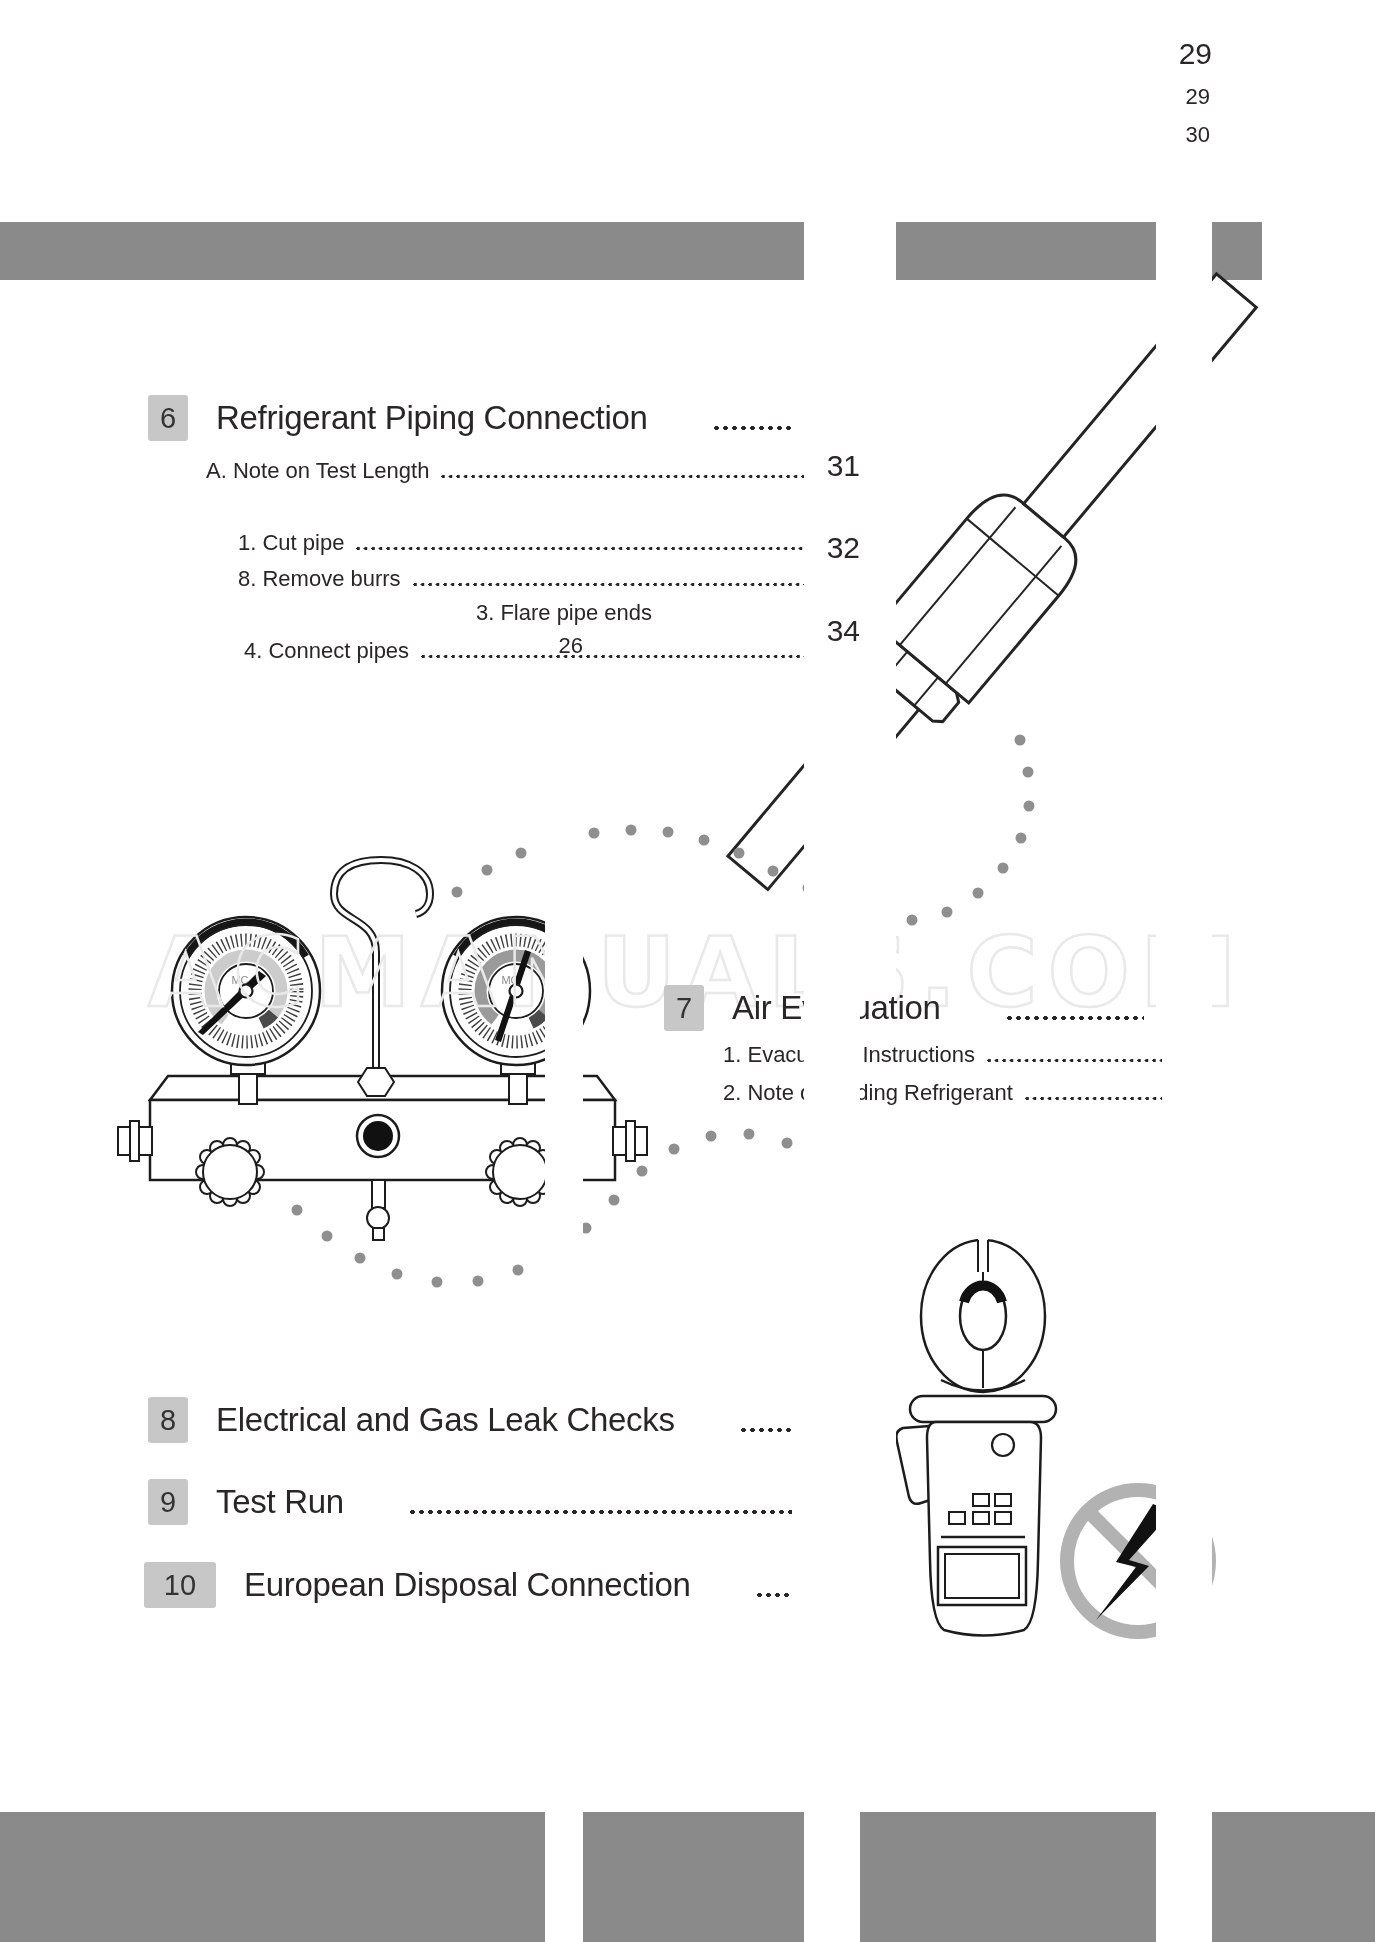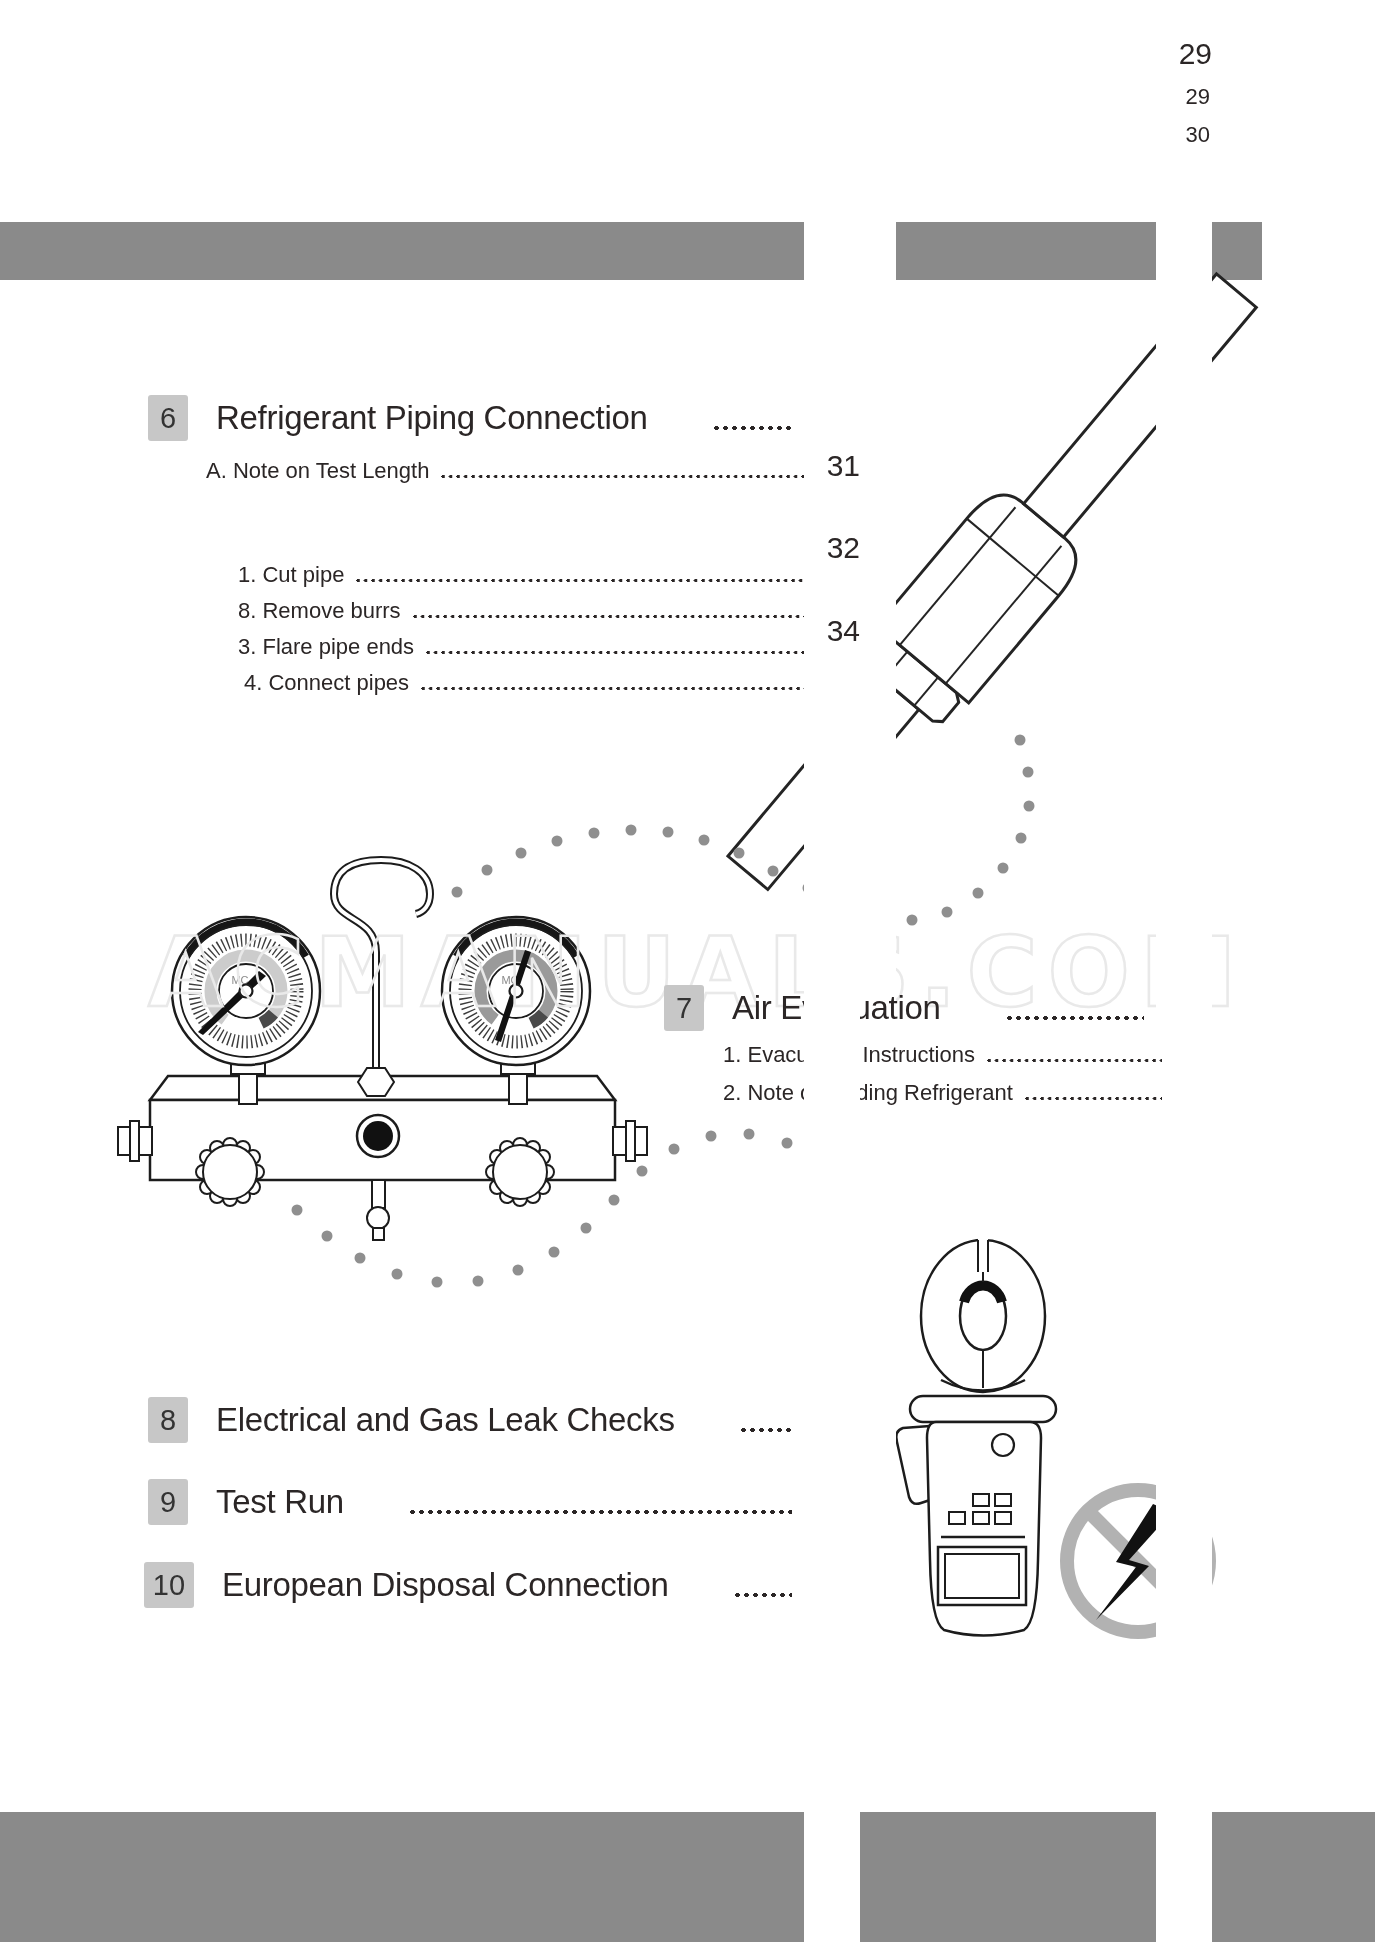--- a/index.html
+++ b/index.html
@@ -21,48 +21,48 @@
   }
 
   .toc-row { position:absolute; display:flex; align-items:center; z-index:3; }
 
   .heading { height:48px; }
   .numbox {
     flex:0 0 auto; width:40px; height:46px; background:#c7c7c7; border-radius:3px;
     display:flex; align-items:center; justify-content:center;
     font-size:29px; color:#333; 
   }
-  .numbox.wide { width:50px; }
+  .numbox.wide { width:72px; }
   .heading .title { margin-left:28px; font-size:33px; white-space:nowrap; letter-spacing:-0.3px; }
   .heading .page { flex:0 0 auto; width:56px; text-align:right; font-size:30px; }
 
   .sub { height:30px; font-size:22px; }
   .sub .label { white-space:nowrap; }
-  .sub.indent { padding-left:32px;margin-top:32px; }
+  .sub.indent { padding-left:32px; }
   .sub .page { flex:0 0 auto; width:38px; text-align:right; font-size:22px; }
 
   .leader {
     flex:1 1 auto; align-self:flex-end; height:5px;
     background-image:radial-gradient(circle at 2.2px 2.5px, #2b2626 1.8px, transparent 2.0px);
     background-size:7.5px 5px; background-repeat:repeat-x;
     margin:0 10px 7px 12px;
   }
   .heading .leader {
     height:6px; margin:0 12px 11px 66px;
     background-image:radial-gradient(circle at 2.6px 3px, #2b2626 2.2px, transparent 2.4px);
     background-size:9px 6px;
   }
 
   
   #sec6  { left:148px; top:394px;  width:712px; }
   #s6rA  { left:206px; top:456px;  width:652px; }
   #s6rB  { left:206px; top:492px;  width:652px; }
   #s6r1  { left:206px; top:528px;  width:652px; }
   #s6r2  { left:206px; top:564px;  width:652px; }
-  #s6r3  { left:206px; top:600px;  width:652px; }
+  #s6r3  { left:206px; top:600px;  width:652px;flex-direction:column; }
   #s6r4  { left:212px; top:636px;  width:652px; }
   #sec7  { left:664px; top:984px;  width:548px; }
   #s7r1  { left:723px; top:1040px; width:487px; }
   #s7r2  { left:723px; top:1078px; width:487px; }
   #sec8  { left:148px; top:1396px; width:712px; }
   #sec9  { left:148px; top:1478px; width:712px; }
   #sec10 { left:144px; top:1561px; width:716px; }
 </style>
 </head>
 <body>

